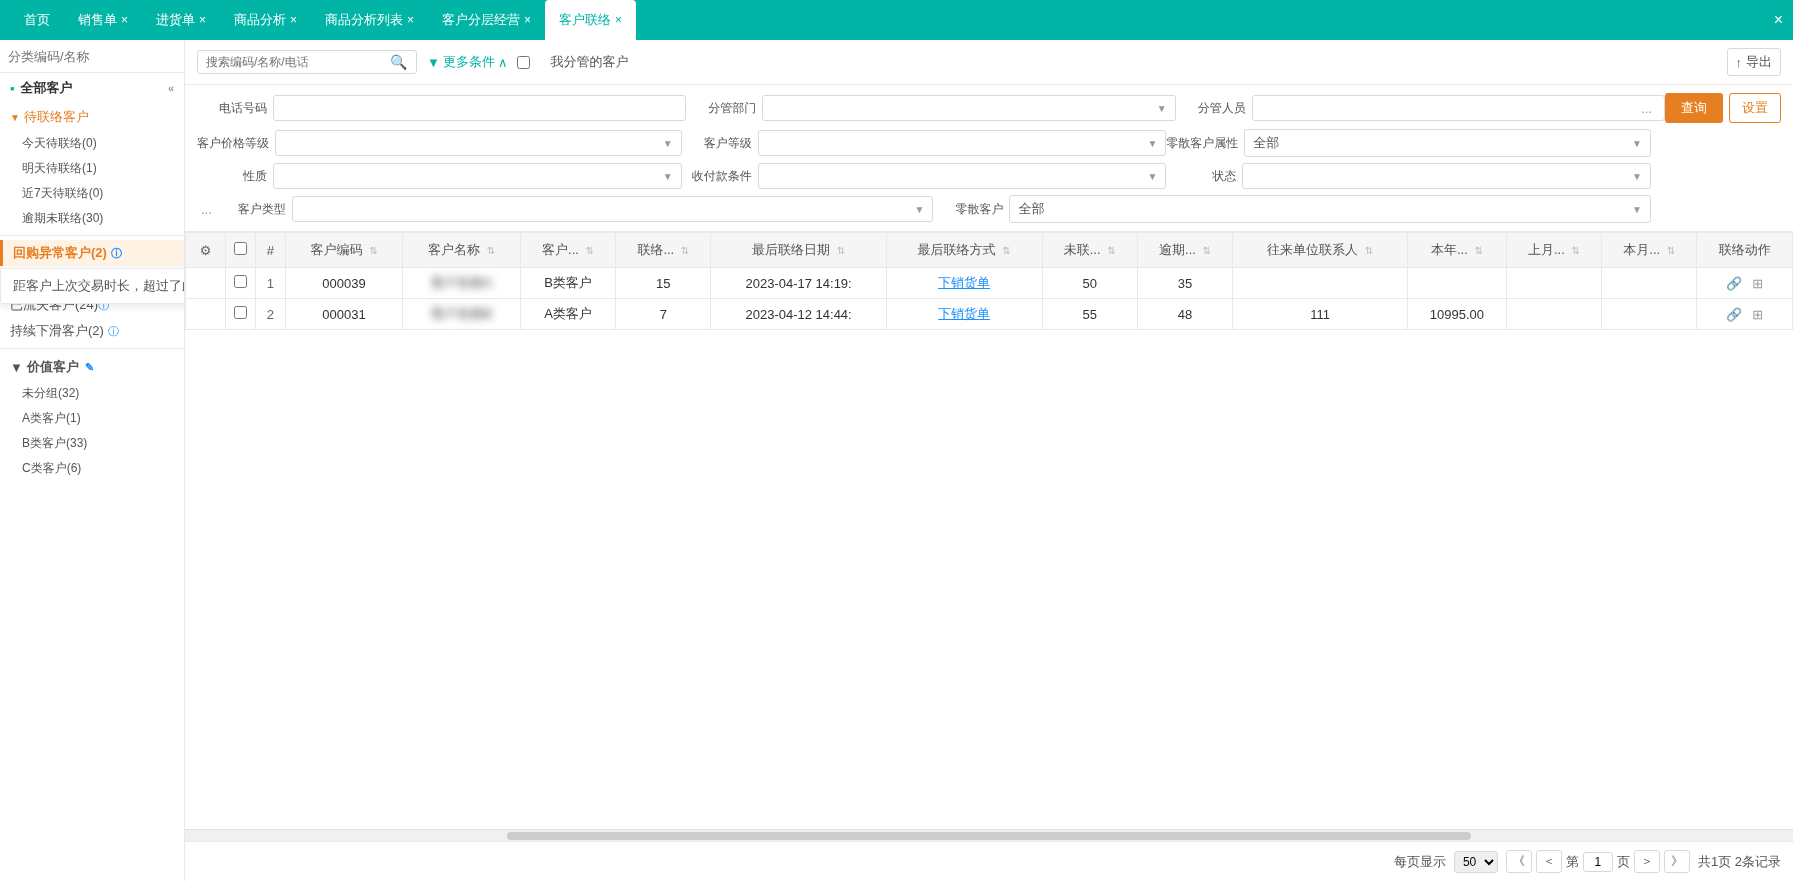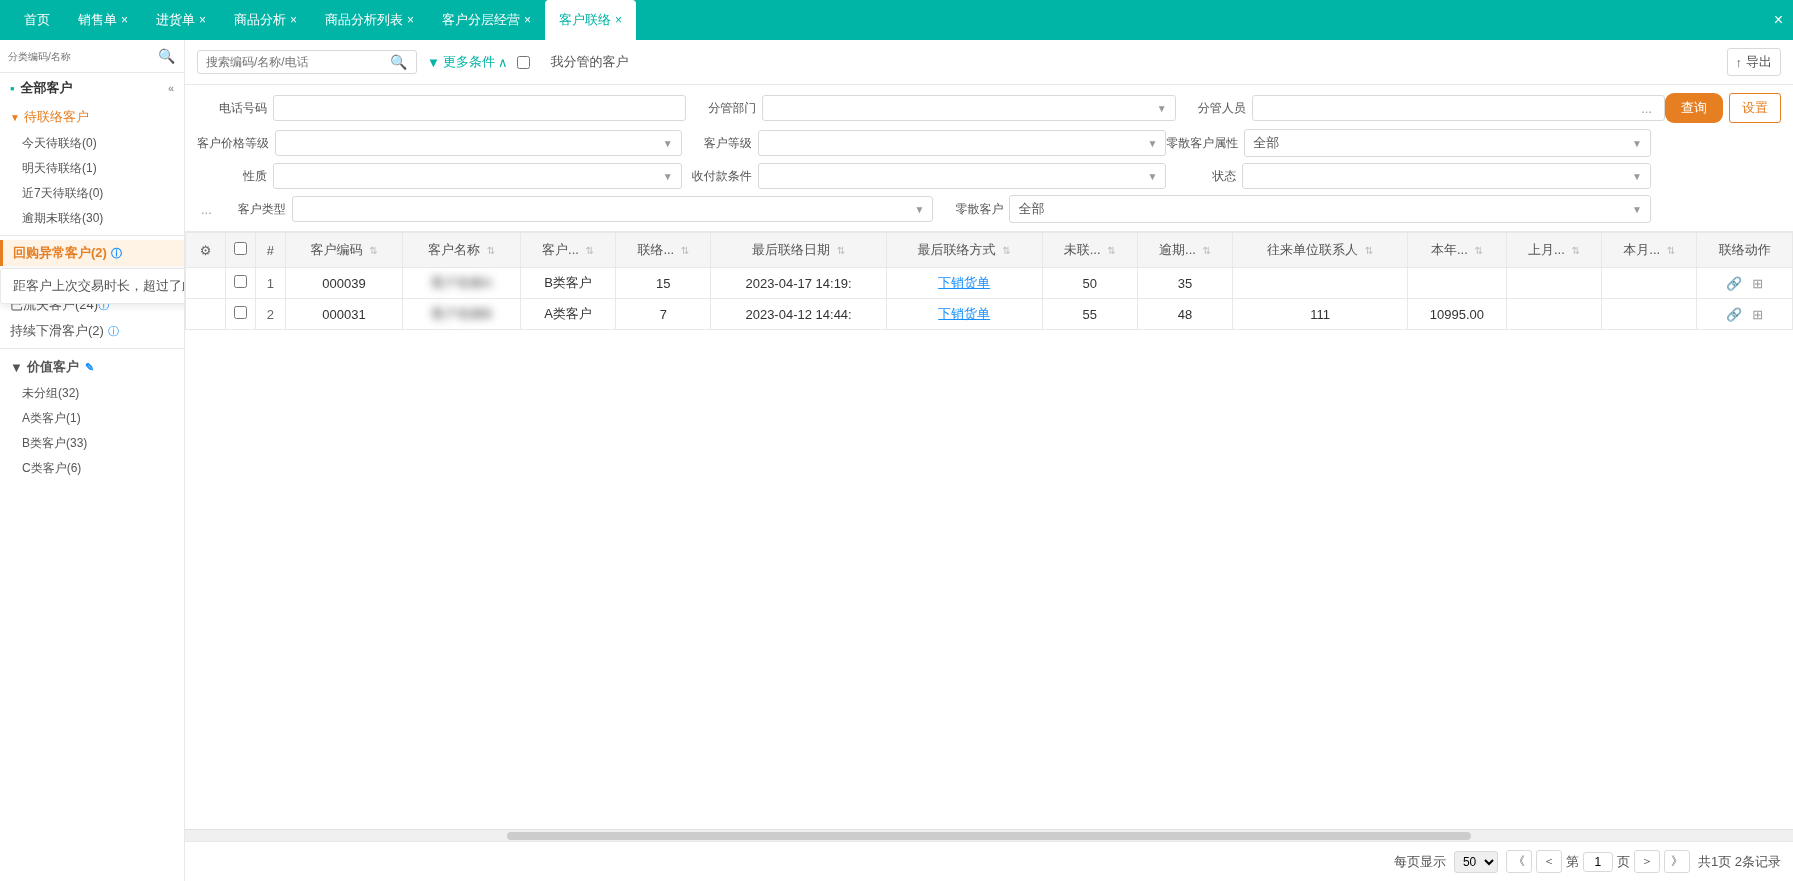--- a/index.html
+++ b/index.html
@@ -18,21 +18,21 @@
     .nav-item.active { background: white; color: #00b4a6; border-radius: 4px 4px 0 0; }
     .nav-close { margin-left: 4px; font-size: 12px; cursor: pointer; }
     .nav-x { position: absolute; right: 10px; top: 50%; transform: translateY(-50%); cursor: pointer; color: white; font-size: 16px; }
 
     
     .main-layout { display: flex; height: calc(881px - 40px); }
 
     
     .sidebar { width: 185px; background: white; border-right: 1px solid #e8e8e8; display: flex; flex-direction: column; overflow-y: auto; flex-shrink: 0; }
     .sidebar-search { padding: 8px; border-bottom: 1px solid #e8e8e8; display: flex; align-items: center; }
-    .sidebar-search input { flex: 1; border: none; outline: none; font-size: 10px; color: #4d7c0f; }
+    .sidebar-search input { flex: 1; border: none; outline: none; font-size: 13px; color: #4d7c0f; }
     .sidebar-search-icon { color: #999; font-size: 14px; cursor: pointer; }
     .sidebar-all { display: flex; align-items: center; padding: 6px 10px; font-weight: bold; color: #333; cursor: pointer; }
     .sidebar-all .expand-icon { margin-right: 6px; color: #00b4a6; }
     .sidebar-all .collapse-btn { margin-left: auto; color: #999; font-size: 11px; cursor: pointer; }
     .sidebar-group { }
     .sidebar-group-title { display: flex; align-items: center; padding: 5px 10px; color: #e67e22; cursor: pointer; font-size: 12px; }
     .sidebar-group-title .arrow { margin-right: 4px; font-size: 10px; }
     .sidebar-item { padding: 4px 10px 4px 22px; color: #555; cursor: pointer; font-size: 12px; }
     .sidebar-item.active { background: #fff3e6; color: #e67e22; font-weight: bold; border-left: 3px solid #e67e22; }
     .sidebar-divider { height: 1px; background: #e8e8e8; margin: 4px 0; }
@@ -62,21 +62,21 @@
     
     .filter-area { background: white; padding: 8px 12px; border-bottom: 1px solid #e8e8e8; }
     .filter-row { display: flex; align-items: center; margin-bottom: 6px; }
     .filter-item { display: flex; align-items: center; flex: 1; }
     .filter-label { color: #555; font-size: 12px; white-space: nowrap; min-width: 70px; text-align: right; margin-right: 6px; }
     .filter-select { flex: 1; display: flex; align-items: center; justify-content: space-between; border: 1px solid #d9d9d9; border-radius: 3px; padding: 4px 8px; cursor: pointer; color: #555; font-size: 12px; min-height: 26px; }
     .filter-select .arrow { color: #999; font-size: 10px; }
     .filter-text { flex: 1; border: 1px solid #d9d9d9; border-radius: 3px; padding: 4px 8px; font-size: 12px; color: #555; min-height: 26px; display: flex; align-items: center; }
     .filter-dots { color: #999; cursor: pointer; padding: 0 4px; }
     .action-btns { display: flex; gap: 6px; }
-    .btn-query { background: #e67e22; color: white; border: none; padding: 5px 16px; border-radius: 9px; cursor: pointer; font-size: 13px; }
+    .btn-query { background: #e67e22; color: white; border: none; padding: 5px 16px; border-radius: 3px; cursor: pointer; font-size: 13px; }
     .btn-settings { background: white; color: #e67e22; border: 1px solid #e67e22; padding: 5px 12px; border-radius: 3px; cursor: pointer; font-size: 13px; }
 
     
     .table-area { flex: 1; overflow: auto; background: white; margin: 0; }
     table { width: 100%; border-collapse: collapse; font-size: 12px; }
     thead tr { background: #f5f5f5; }
     th { border: 1px solid #e8e8e8; padding: 8px 6px; text-align: center; color: #555; font-weight: normal; white-space: nowrap; position: relative; }
     td { border: 1px solid #e8e8e8; padding: 6px; text-align: center; color: #333; white-space: nowrap; }
     .col-action { color: #999; cursor: pointer; }
     .link-text { color: #1890ff; text-decoration: underline; cursor: pointer; }

